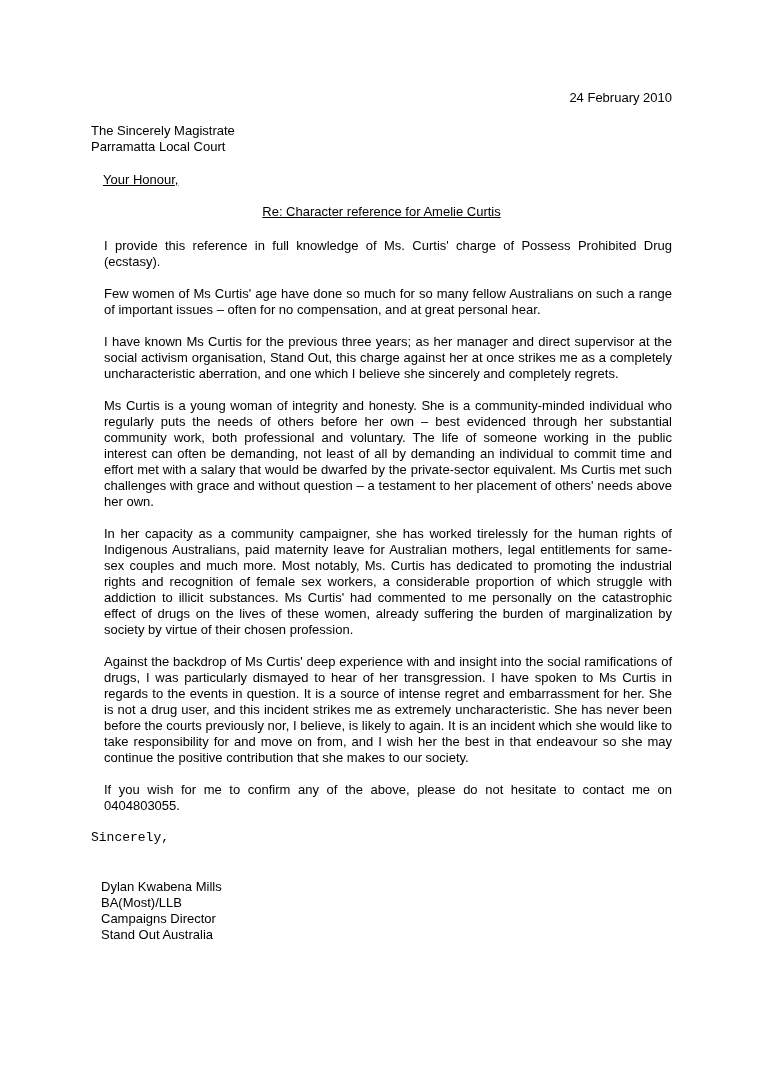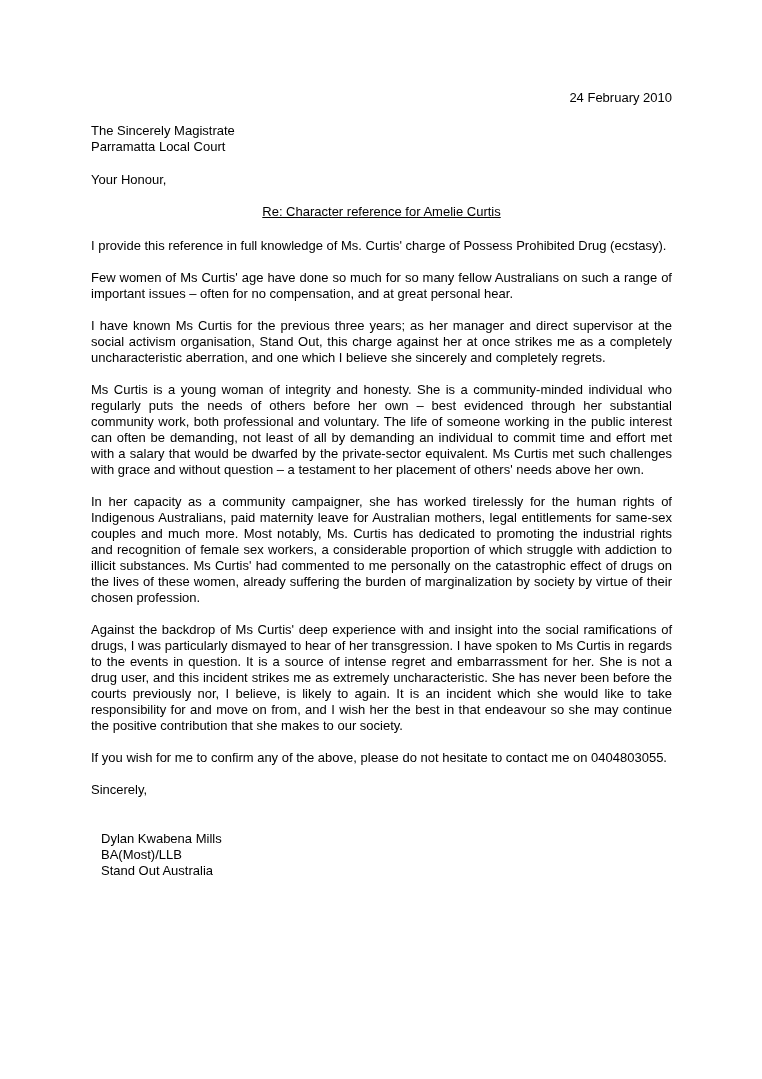--- a/index.html
+++ b/index.html
@@ -21,34 +21,36 @@
     overflow: hidden;
   }
   .date-line {
     text-align: right;
     margin: 0 0 17px 0;
   }
   .recipient-block {
     margin: 0 0 17px 0;
   }
   .salutation-line {
-    margin: 0 0 16px 0;
+    margin: 0 0 16px 12px;
+    text-decoration: underline;
   }
   .subject-line {
     text-align: center;
     font-weight: normal;
     text-decoration: underline;
     margin: 0 0 18px 0;
   }
   p.body-para {
     text-align: justify;
-    margin: 0 0 16px 0;
+    margin: 0 0 16px 13px;
   }
   .closing-line {
     margin: 6px 0 33px 0;
+    font-family: Liberation Mono, monospace;
   }
   .signature-block {
     margin: 16px 0 0 10px;
   }
 </style>
 </head>
 <body>
 
 <div class="page">
 
@@ -75,16 +77,17 @@
 
   <p class="body-para">Against the backdrop of Ms Curtis' deep experience with and insight into the social ramifications of drugs, I was particularly dismayed to hear of her transgression. I have spoken to Ms Curtis in regards to the events in question. It is a source of intense regret and embarrassment for her. She is not a drug user, and this incident strikes me as extremely uncharacteristic. She has never been before the courts previously nor, I believe, is likely to again. It is an incident which she would like to take responsibility for and move on from, and I wish her the best in that endeavour so she may continue the positive contribution that she makes to our society.</p>
 
   <p class="body-para">If you wish for me to confirm any of the above, please do not hesitate to contact me on 0404803055.</p>
 
   <div class="closing-line">Sincerely,</div>
 
   <div class="signature-block">
     <div>Dylan Kwabena Mills</div>
     <div>BA(Most)/LLB</div>
+    <div>Campaigns Director</div>
     <div>Stand Out Australia</div>
   </div>
 
 </div>
 
 </body></html>

